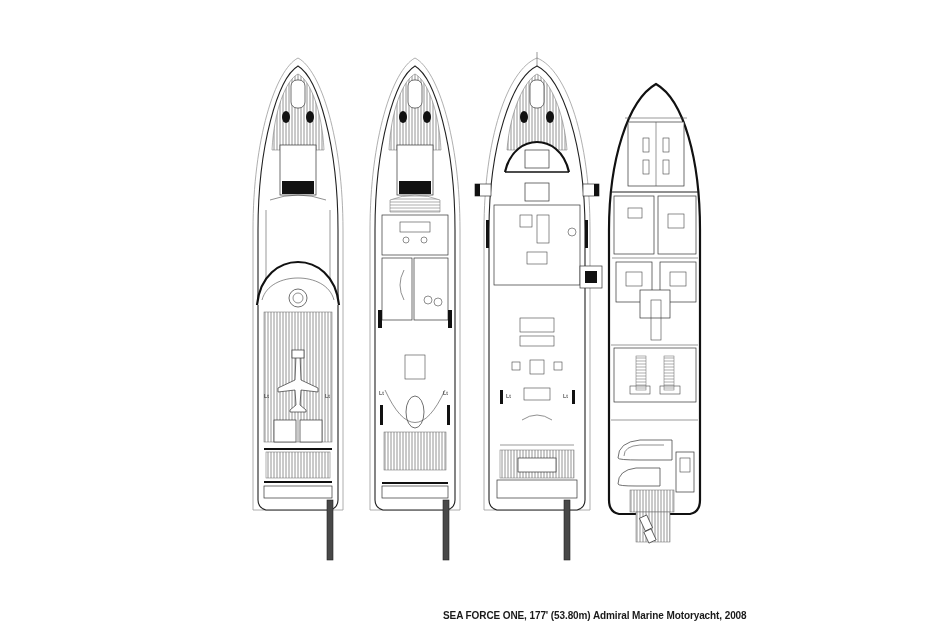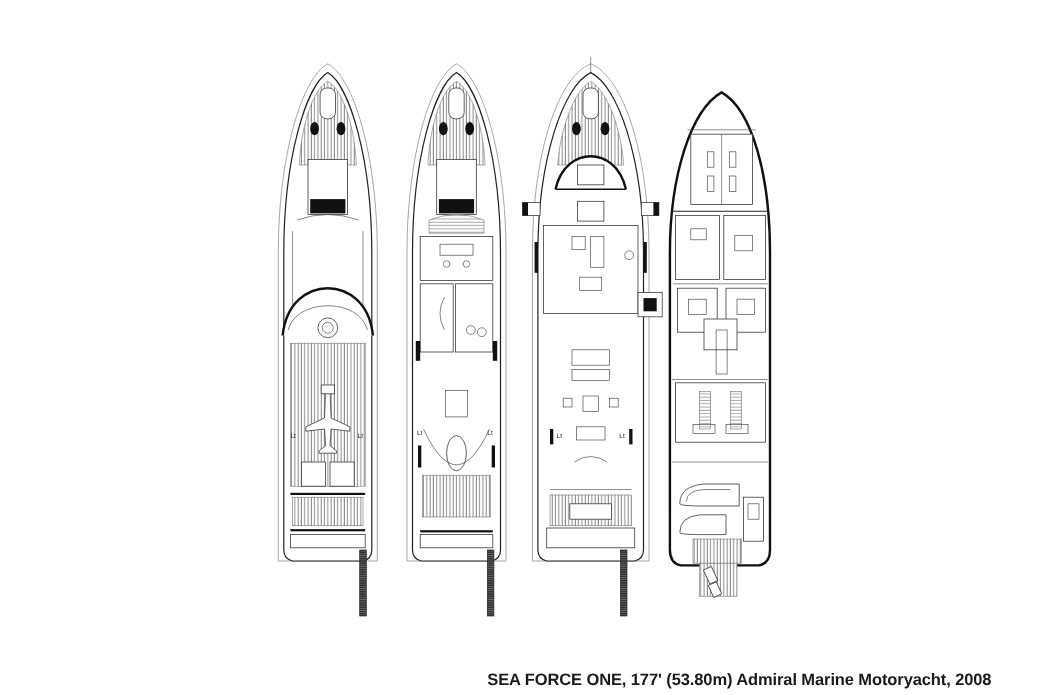--- a/index.html
+++ b/index.html
@@ -1,21 +1,21 @@
 <!DOCTYPE html>
 <html><head>
 <meta charset="utf-8">
 <style>
   html, body { margin: 0; padding: 0; background: #ffffff; }
   body { width: 946px; height: 632px; position: relative; overflow: hidden; font-family: "Liberation Sans", sans-serif; }
   .canvas { position: absolute; left: 0; top: 0; width: 946px; height: 632px; }
   .caption {
     position: absolute; left: 443px; top: 610px;
     font-family: "Liberation Sans", sans-serif; font-weight: bold;
-    font-size: 15px; color: #1a1a1a; letter-spacing: -0.1px; white-space: nowrap;
+    font-size: 10px; color: #1a1a1a; letter-spacing: -0.1px; white-space: nowrap;
   }
   svg .hull { fill: #fff; stroke: #222; stroke-width: 1.1; }
   svg .hull-thick { fill: #fff; stroke: #111; stroke-width: 2.2; }
   svg .outer { fill: none; stroke: #9a9a9a; stroke-width: 0.8; }
   svg .thin { fill: none; stroke: #555; stroke-width: 0.6; }
   svg .deckstripes { fill: url(#stripes); stroke: #666; stroke-width: 0.5; }
   svg .deckstripesH { fill: url(#stripesH); stroke: #666; stroke-width: 0.5; }
   svg .solid { fill: #111; }
   svg .room { fill: #fff; stroke: #333; stroke-width: 0.7; }
   svg .furn { fill: none; stroke: #444; stroke-width: 0.6; }

